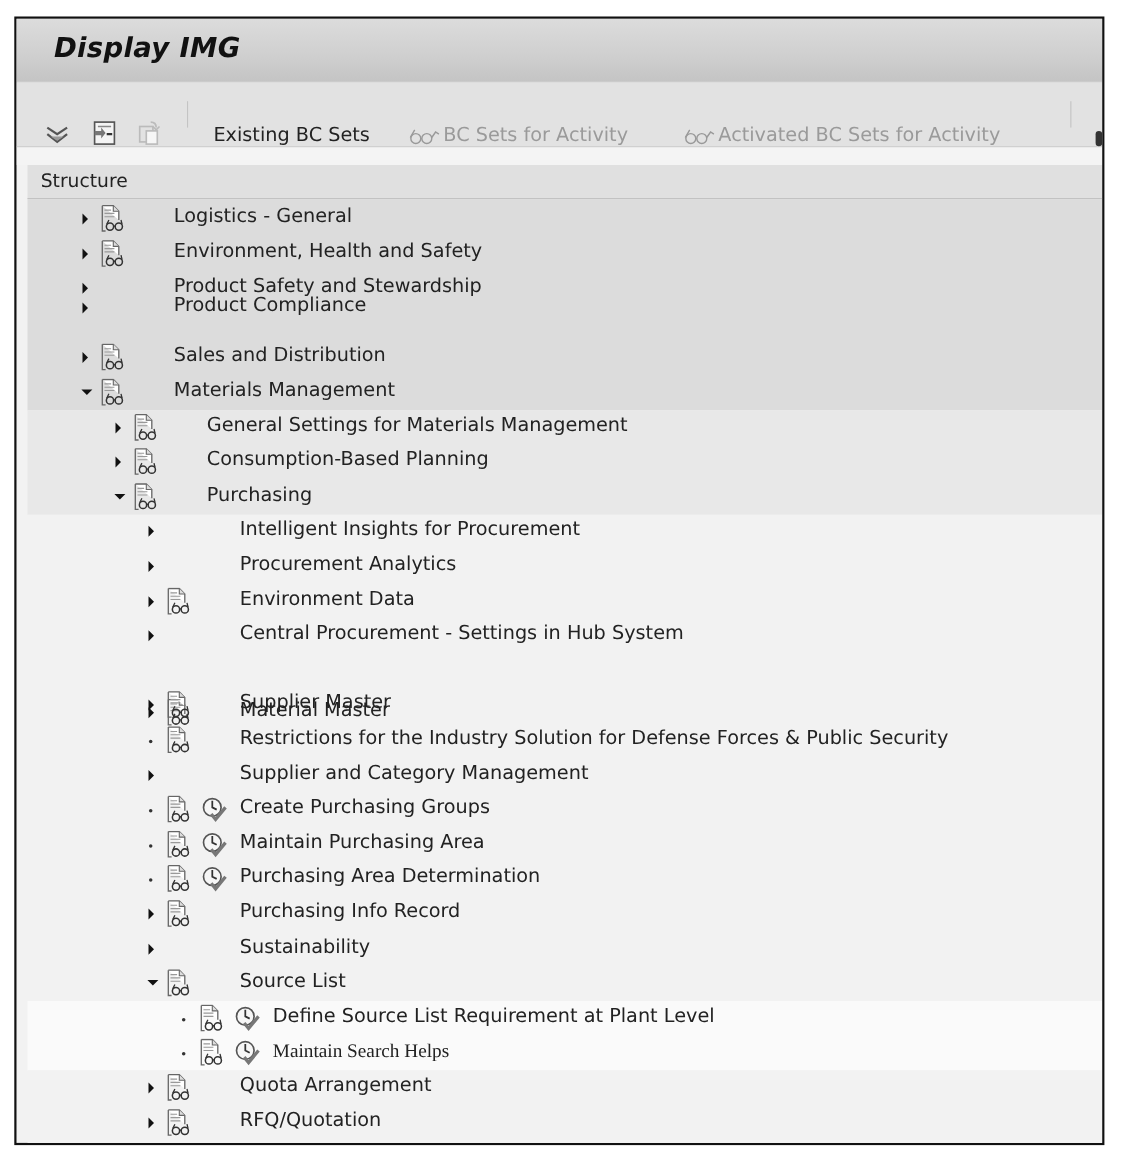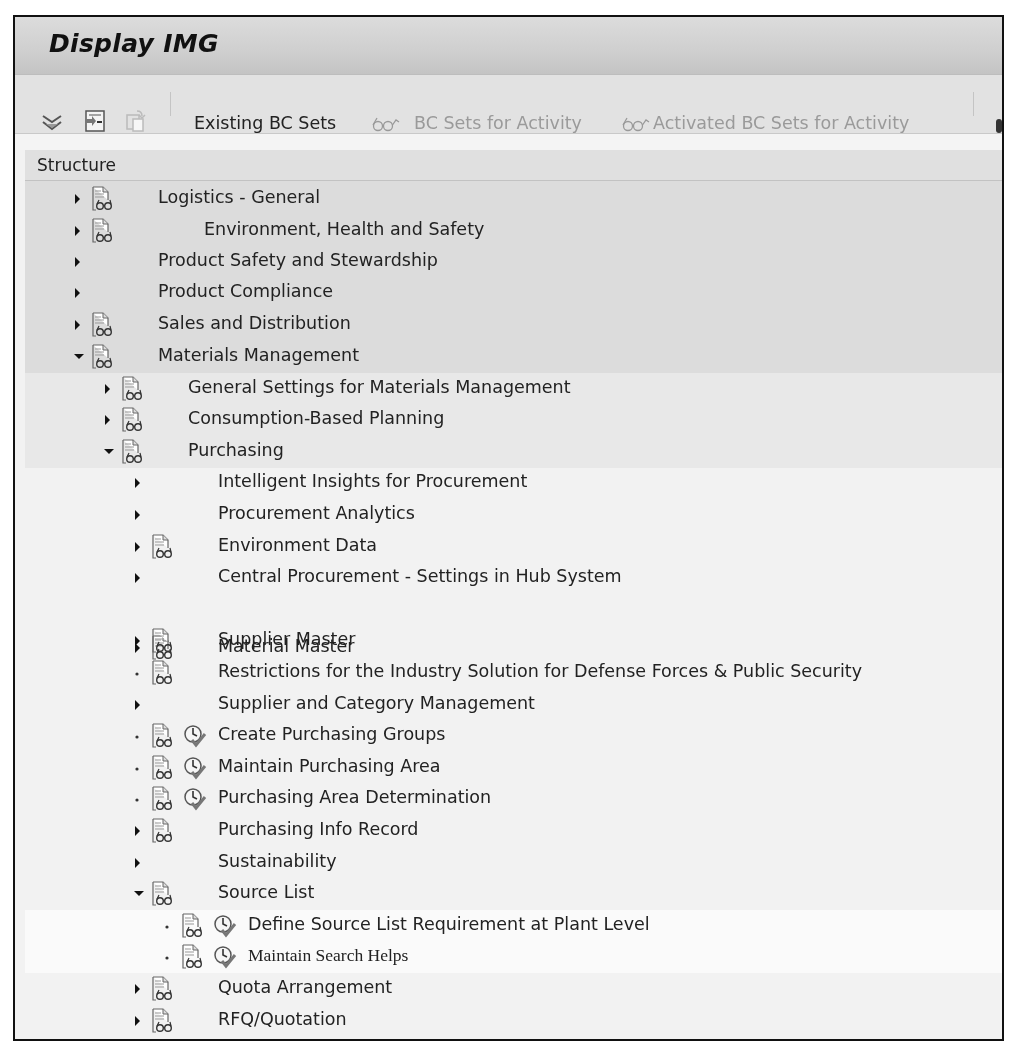--- a/index.html
+++ b/index.html
@@ -65,21 +65,21 @@
         <path d="M12 2 C16 2 17 4 17 7" fill="none" stroke="#bbb" stroke-width="1.5"></path>
         <path d="M14 6 L17 9 L20 6" fill="none" stroke="#bbb" stroke-width="1.5"></path>
       </svg>
     </div>
     <div class="sep" style="left:155px;"></div>
 
     <div class="tb" style="left:179px;">
       <span class="tb-label">Existing BC Sets</span>
     </div>
 
-    <div class="tb" style="left:356px;gap:11px;">
+    <div class="tb" style="left:356px;">
       <svg width="30" height="18" viewBox="0 0 30 18" style="margin-right:2px;">
         <circle cx="7" cy="11" r="4.5" fill="none" stroke="#999" stroke-width="1.3"></circle>
         <circle cx="17" cy="11" r="4.5" fill="none" stroke="#999" stroke-width="1.3"></circle>
         <path d="M2 10 L6 3 M11.5 11 L12.5 11 M21.5 10 L25 5 L28 7" fill="none" stroke="#999" stroke-width="1.3"></path>
       </svg>
       <span class="tb-label disabled">BC Sets for Activity</span>
     </div>
 
     <div class="tb" style="left:606px;">
       <svg width="30" height="18" viewBox="0 0 30 18" style="margin-right:2px;">
@@ -133,29 +133,29 @@
             <path d="M2 1 L12 1 L17 6 L17 14" fill="#fff" stroke="#666" stroke-width="1.2"></path>
             <path d="M12 1 L12 6 L17 6" fill="#ddd" stroke="#666" stroke-width="1"></path>
             <line x1="4" y1="5" x2="10" y2="5" stroke="#999"></line>
             <line x1="4" y1="8" x2="13" y2="8" stroke="#999"></line>
             <line x1="4" y1="11" x2="13" y2="11" stroke="#999"></line>
             <path d="M2 1 L2 24 L5 24" fill="none" stroke="#666" stroke-width="1.2"></path>
             <circle cx="9" cy="20" r="3.3" fill="none" stroke="#333" stroke-width="1.4"></circle>
             <circle cx="17" cy="20" r="3.3" fill="none" stroke="#333" stroke-width="1.4"></circle>
             <path d="M6 18 L8 14 M12.3 19.5 L13.7 19.5 M20 18 L19 14" fill="none" stroke="#333" stroke-width="1.2"></path>
           </svg></span>
-        <span class="lbl" style="left: 133px; margin-left: 46px;">Environment, Health and Safety</span>
+        <span class="lbl" style="left: 133px;">Environment, Health and Safety</span>
       </div>
       <div class="row" style="top: 63.2px;">
         <span class="exp" style="left: 48px;"><svg width="10" height="14" viewBox="0 0 10 14">
             <path d="M2 2 L7 7 L2 12 Z" fill="#111"></path>
           </svg></span>
         <span class="lbl" style="left: 133px;">Product Safety and Stewardship</span>
       </div>
-      <div class="row" style="top: 94px; padding-left: 20px;">
+      <div class="row" style="top: 81px; padding-left: 20px;">
         <span class="exp" style="left: 48px;"><svg width="10" height="14" viewBox="0 0 10 14">
             <path d="M2 2 L7 7 L2 12 Z" fill="#111"></path>
           </svg></span>
         <span class="lbl" style="left: 133px;">Product Compliance</span>
       </div>
       <div class="row" style="top: 126.4px;">
         <span class="exp" style="left: 48px;"><svg width="10" height="14" viewBox="0 0 10 14">
             <path d="M2 2 L7 7 L2 12 Z" fill="#111"></path>
           </svg></span>
         <span class="doc" style="left: 66px;"><svg width="22" height="26" viewBox="0 0 22 26">

